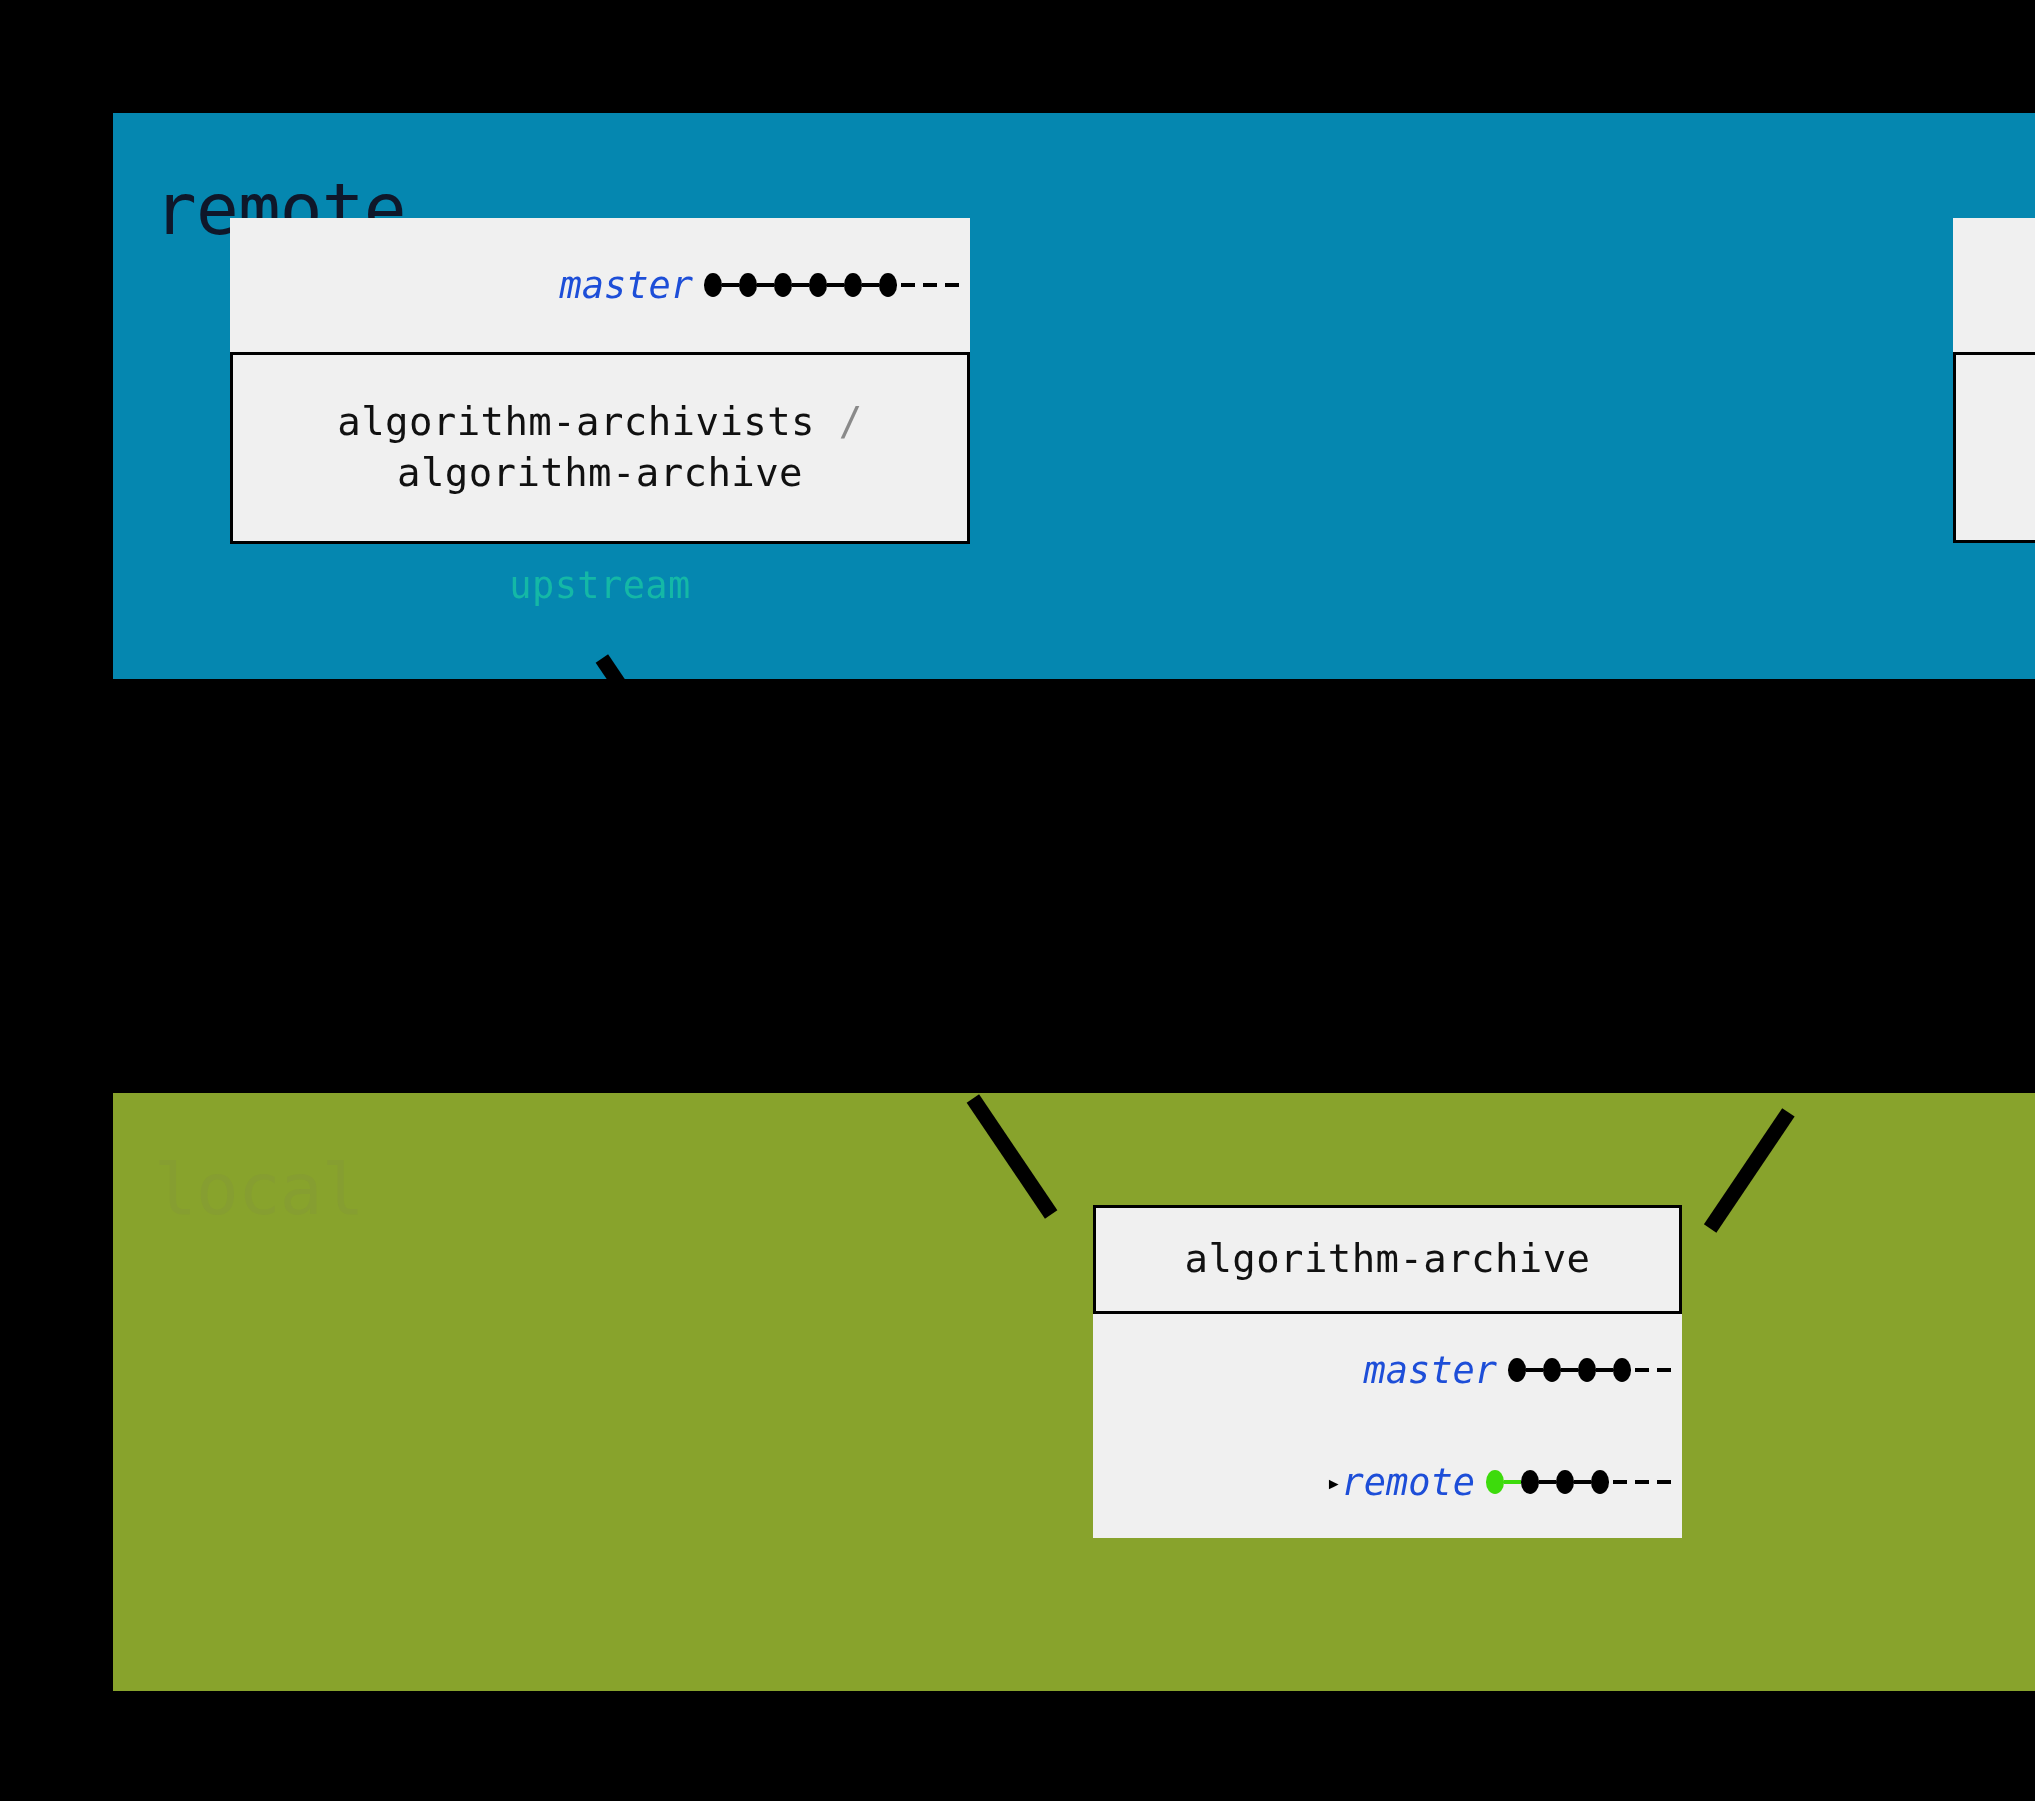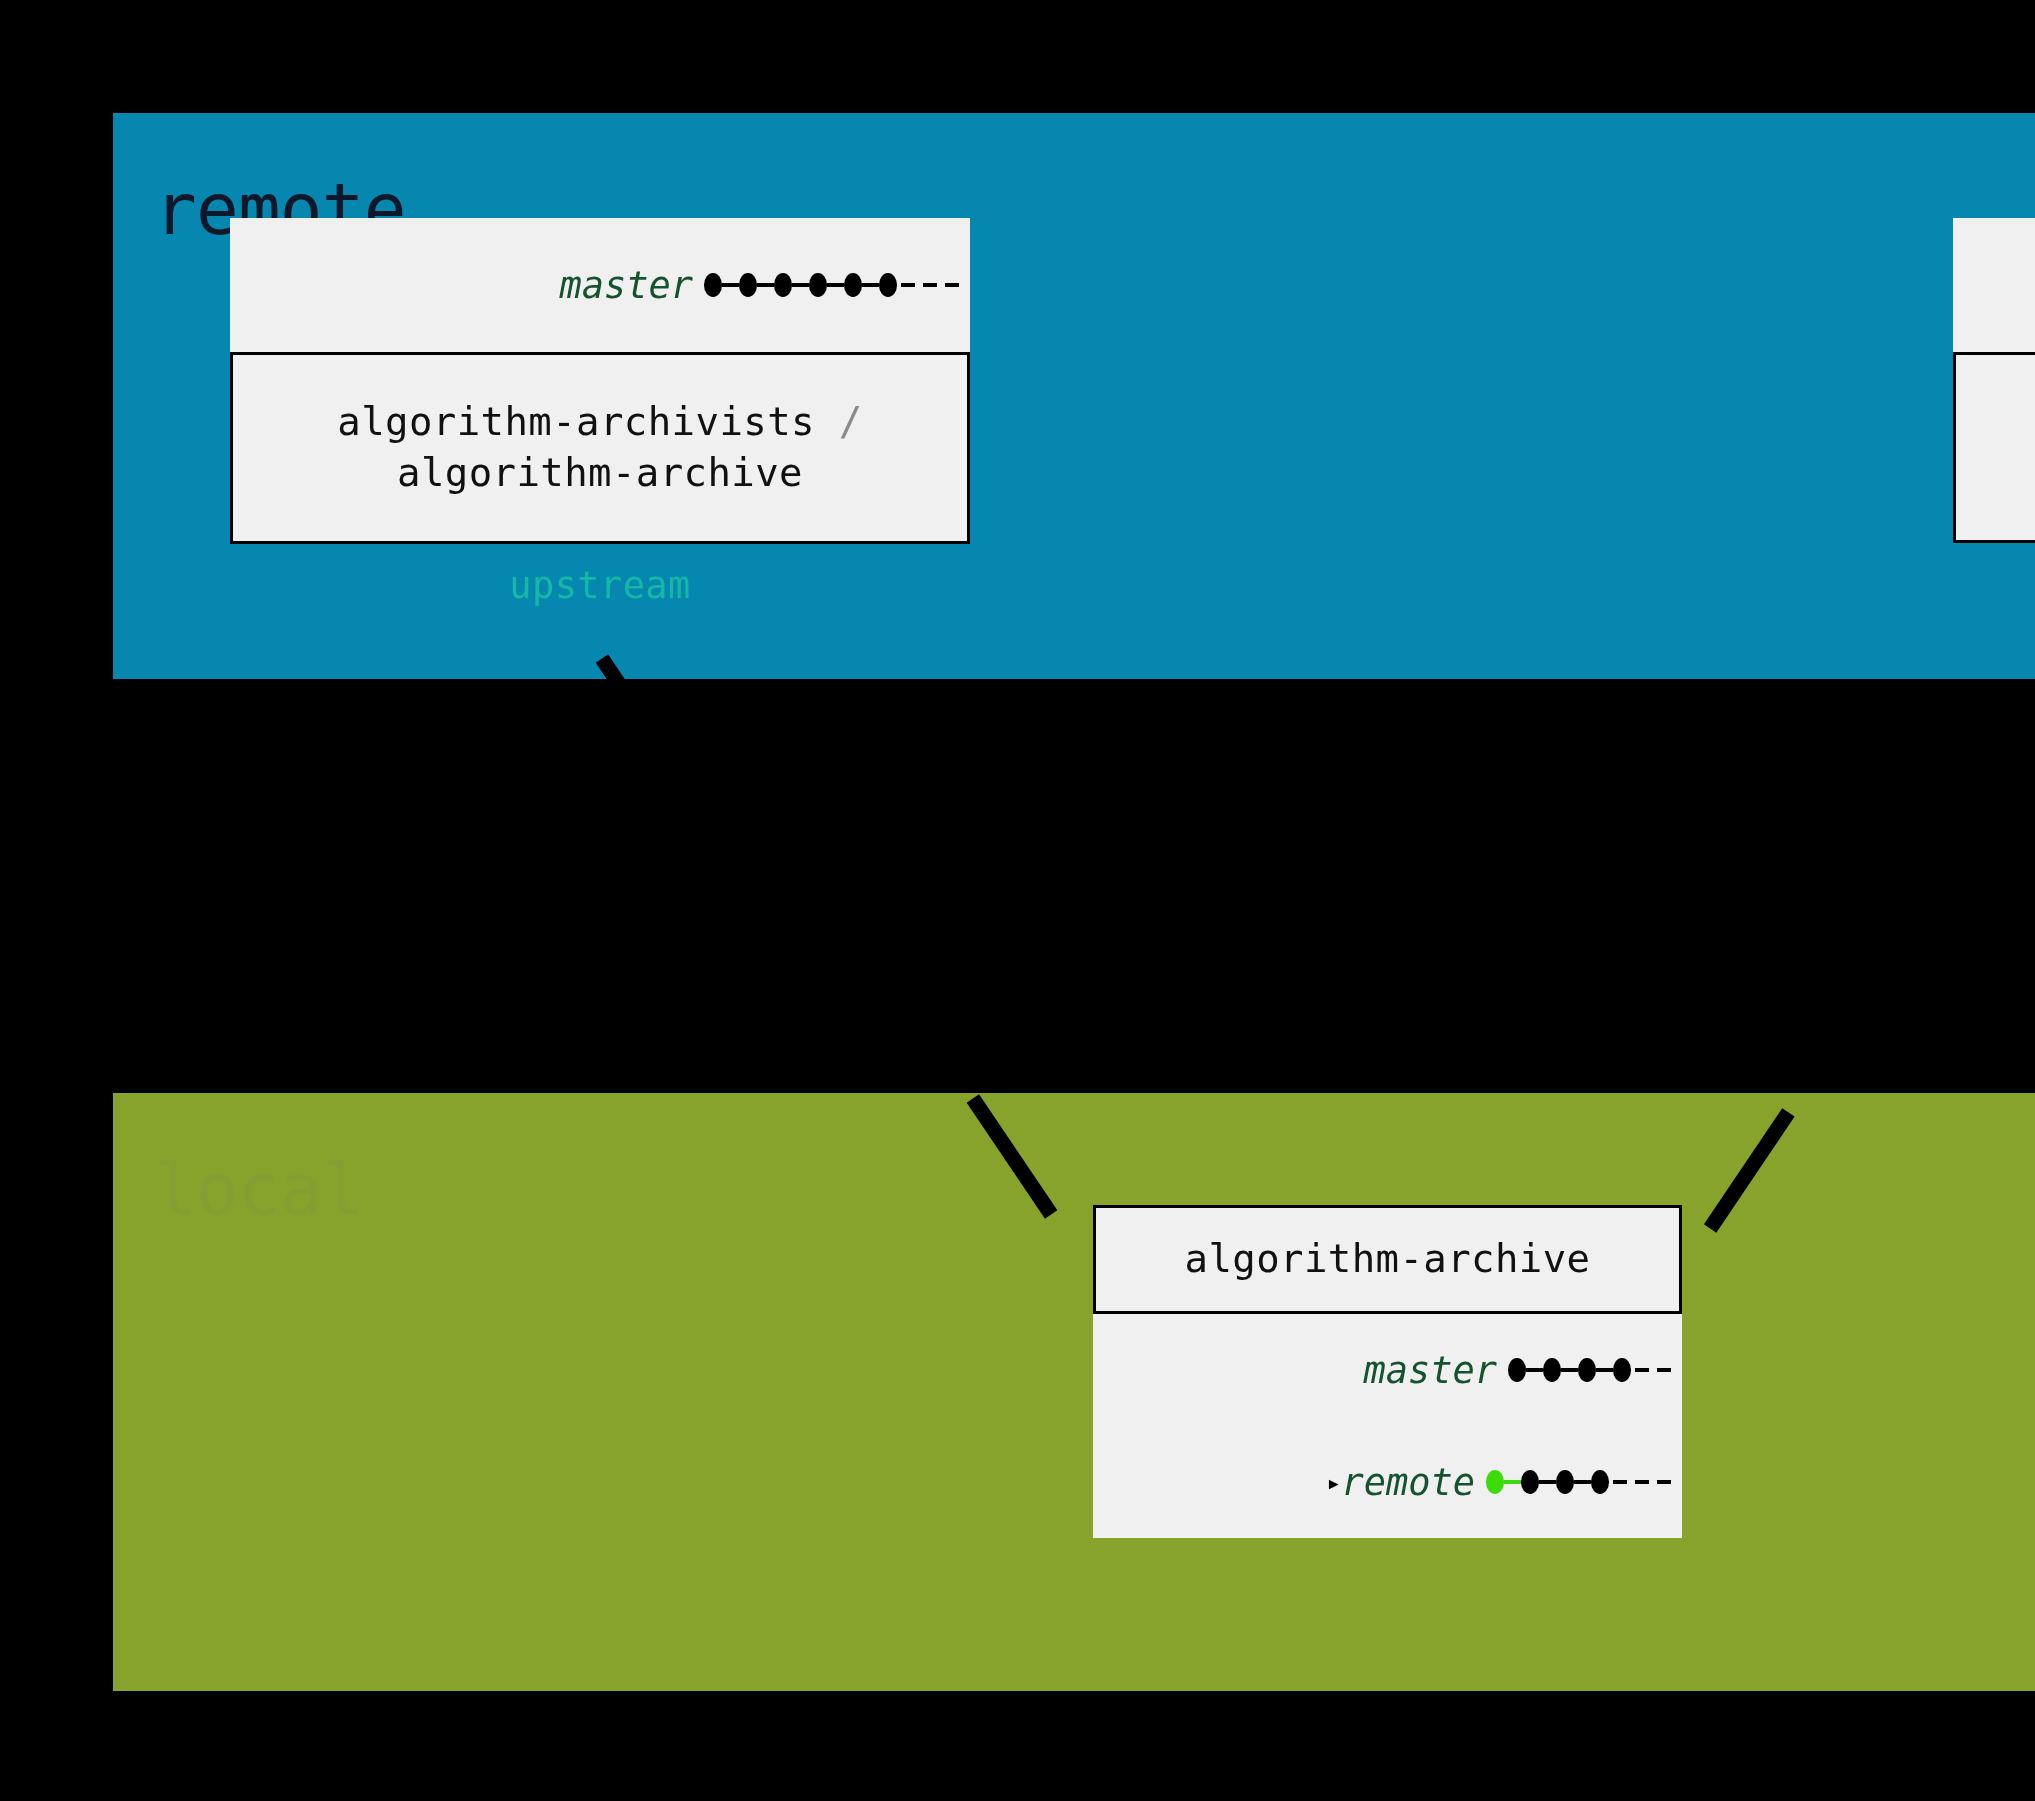--- a/index.html
+++ b/index.html
@@ -98,21 +98,21 @@
     width: 25px;
     font-size: 25px;
     color: #000000;
     text-align: right;
     line-height: 1;
     flex: 0 0 auto;
   }
   .branch-label {
     font-size: 37px;
     font-style: italic;
-    color: #14532d;
+    color: #1d4ed8;
     white-space: nowrap;
     letter-spacing: 0px;
     flex: 0 0 auto;
     margin-right: 10.6px;
     text-align: right;
   }
   .commit-graph {
     display: flex;
     align-items: center;
     flex: 0 0 auto;

